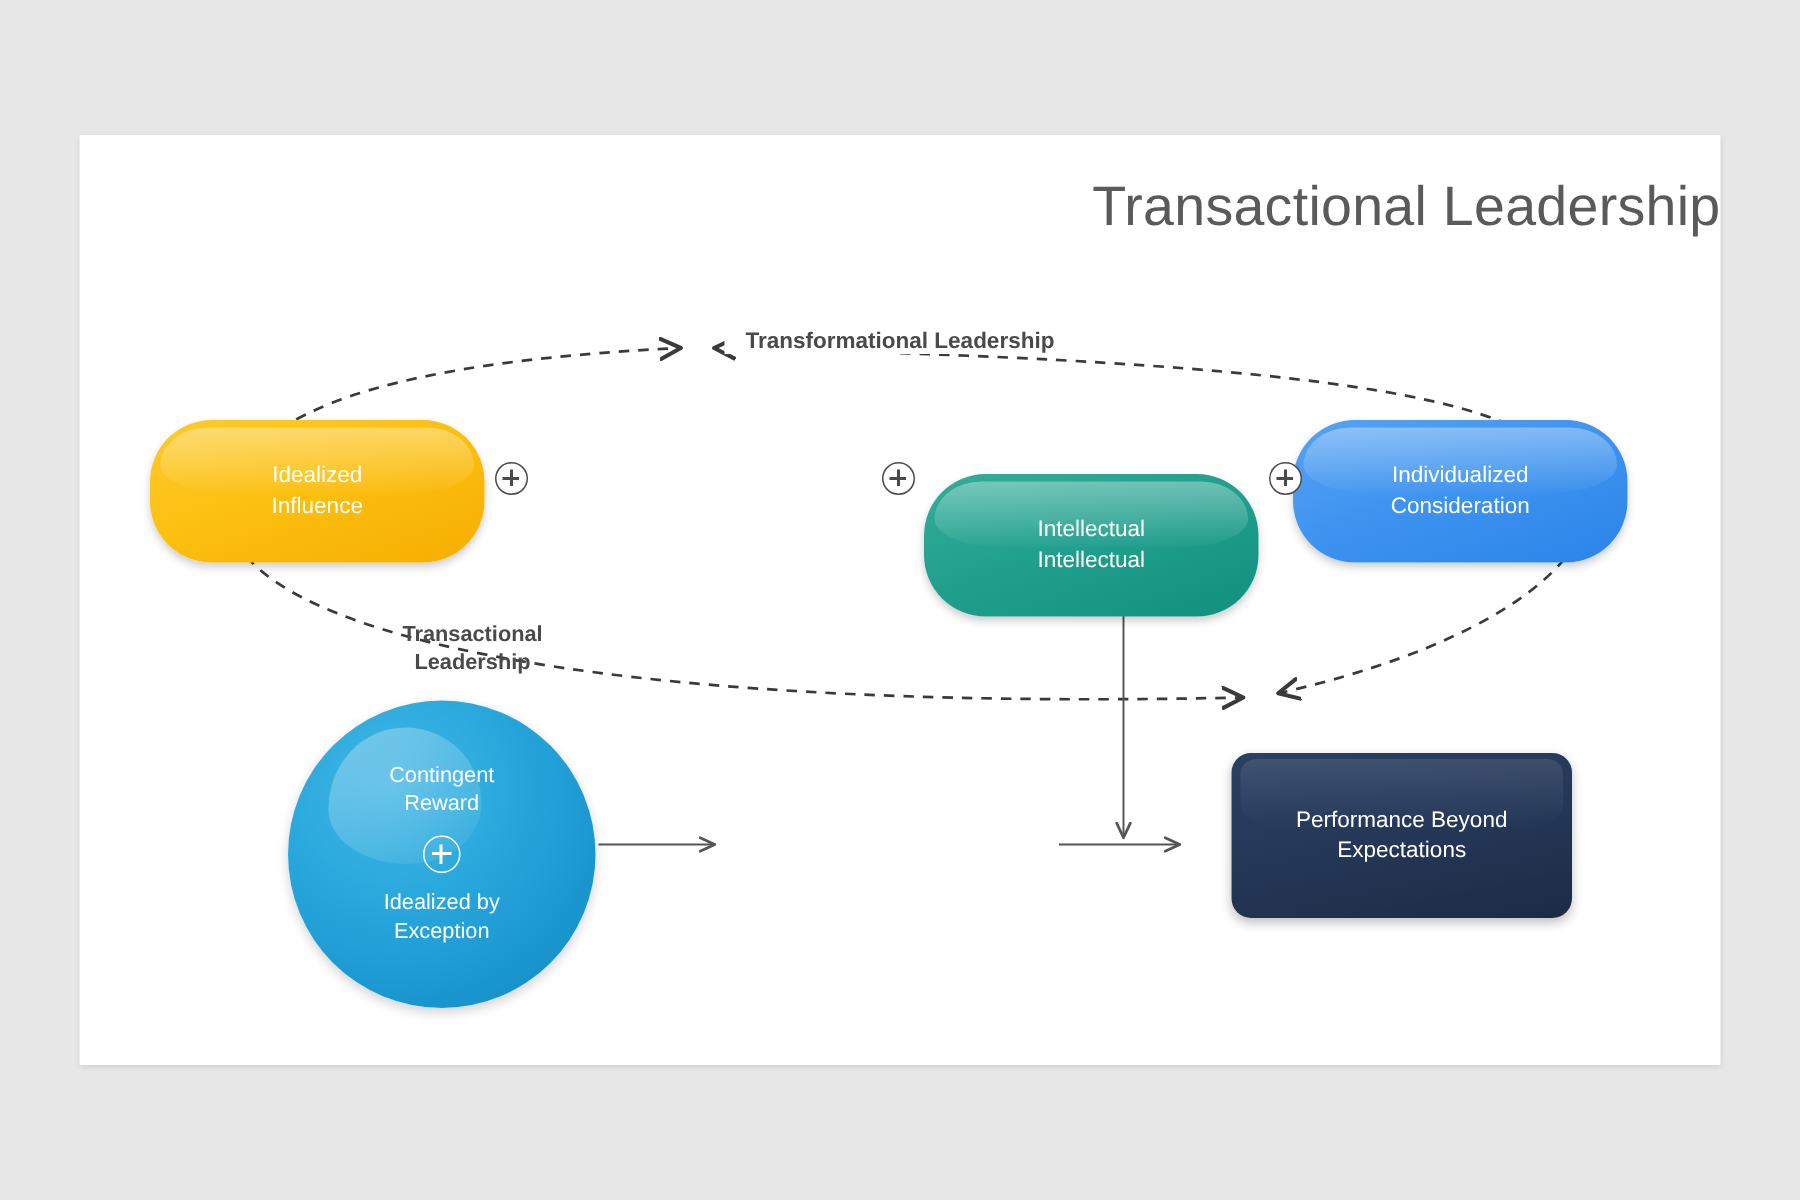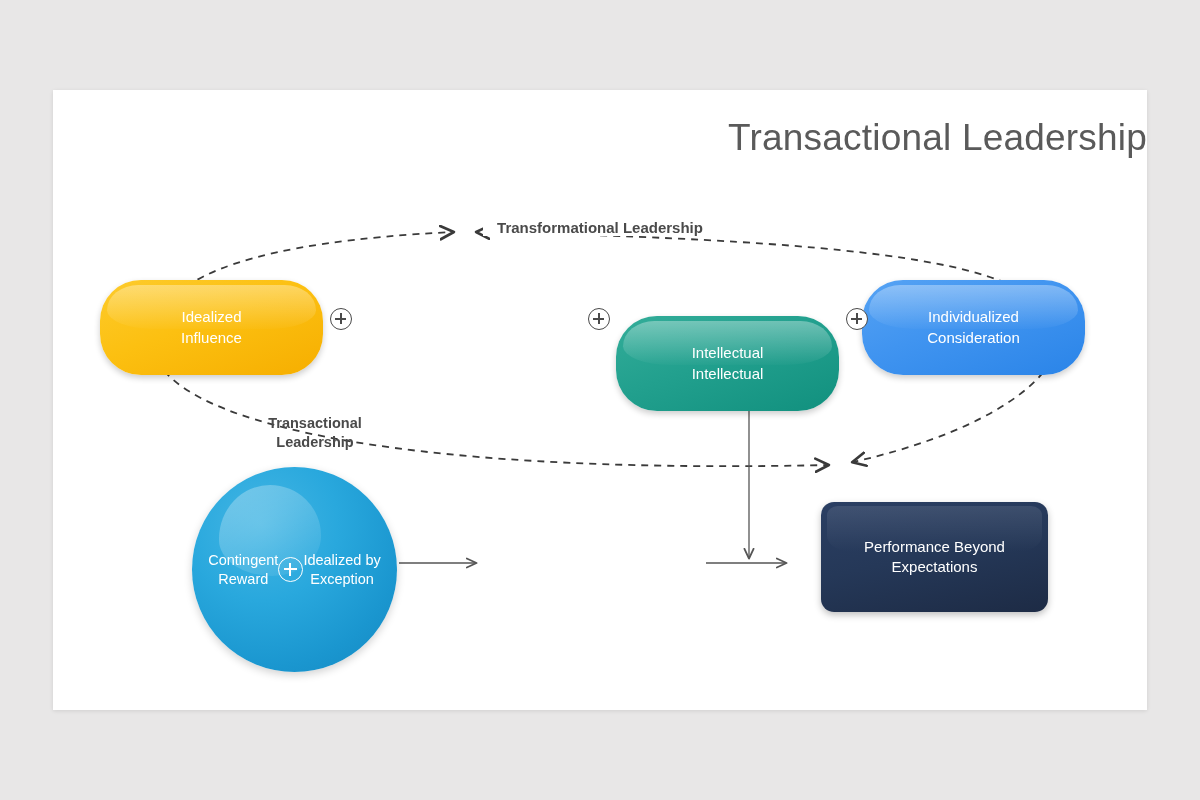--- a/index.html
+++ b/index.html
@@ -139,21 +139,21 @@
 
   
   #sphere {
     position: absolute;
     left: 139px; top: 377px;
     width: 205px; height: 205px;
     border-radius: 50%;
     background: radial-gradient(circle at 34% 28%, #43b6e4 0%, #29a8dd 38%, #1a96cf 72%, #1487c0 100%);
     z-index: 3;
     display: flex;
-    flex-direction: row;
+    flex-direction: column;
     align-items: center;
     justify-content: center;
     color: #ffffff;
     text-align: center;
     font-size: 14.5px;
     line-height: 1.3;
     box-shadow: 0 3px 8px rgba(0,0,0,0.18);
   }
   #sphere-gloss {
     position: absolute;

